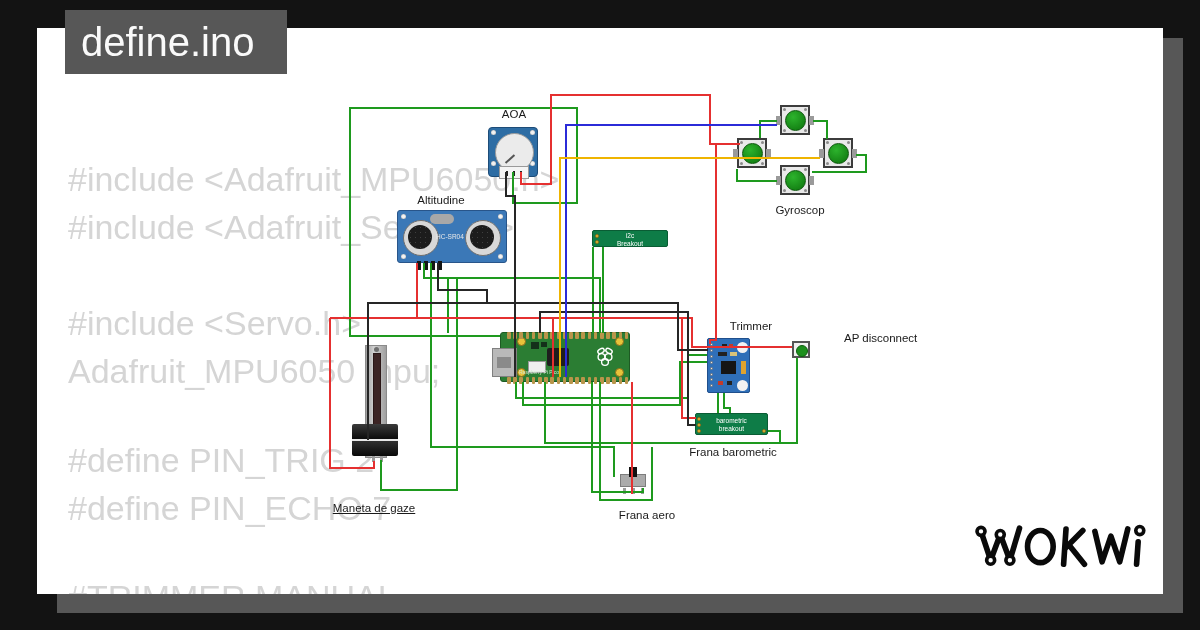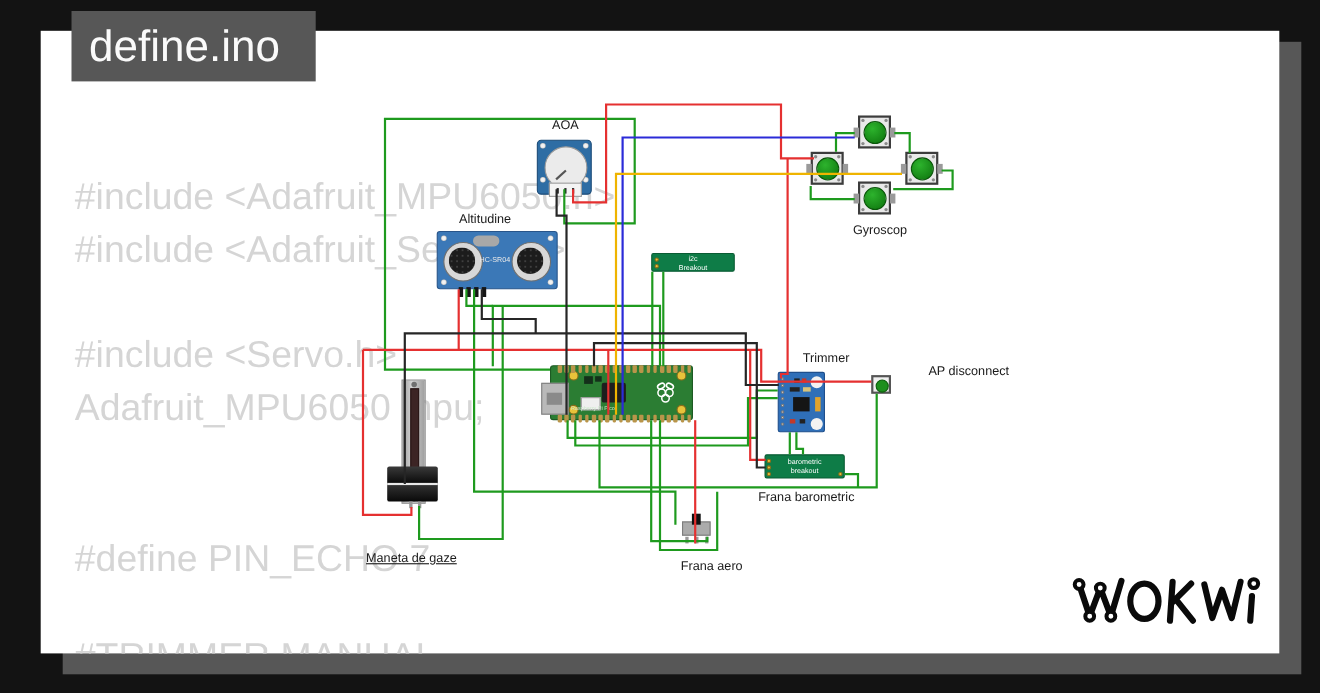--- a/index.html
+++ b/index.html
@@ -80,20 +80,21 @@
 
 <div class="shadow"></div>
 
 <div class="card">
   <div class="stage">
     <div id="code-layer">
         <div class="code-line" style="top: 160px;">#include &lt;Adafruit_MPU6050.h&gt;</div>
         <div class="code-line" style="top: 208px;">#include &lt;Adafruit_Sensor.h&gt;</div>
         <div class="code-line" style="top: 304px;">#include &lt;Servo.h&gt;</div>
         <div class="code-line" style="top: 352px;">Adafruit_MPU6050 mpu;</div>
+        <div class="code-line" style="top: 441px;">#define PIN_TRIG 2</div>
         <div class="code-line" style="top: 489px;">#define PIN_ECHO 7</div>
         <div class="code-line" style="top: 578px;">#TRIMMER MANUAL</div>
       </div>
 
     <div class="parts">
 
       <div class="lbl ctr" style="left:514px;top:108px;">AOA</div>
       <div class="part aoa">
         <div class="screw" style="left:2px;top:2px;"></div>
         <div class="screw" style="right:2px;top:2px;"></div>

